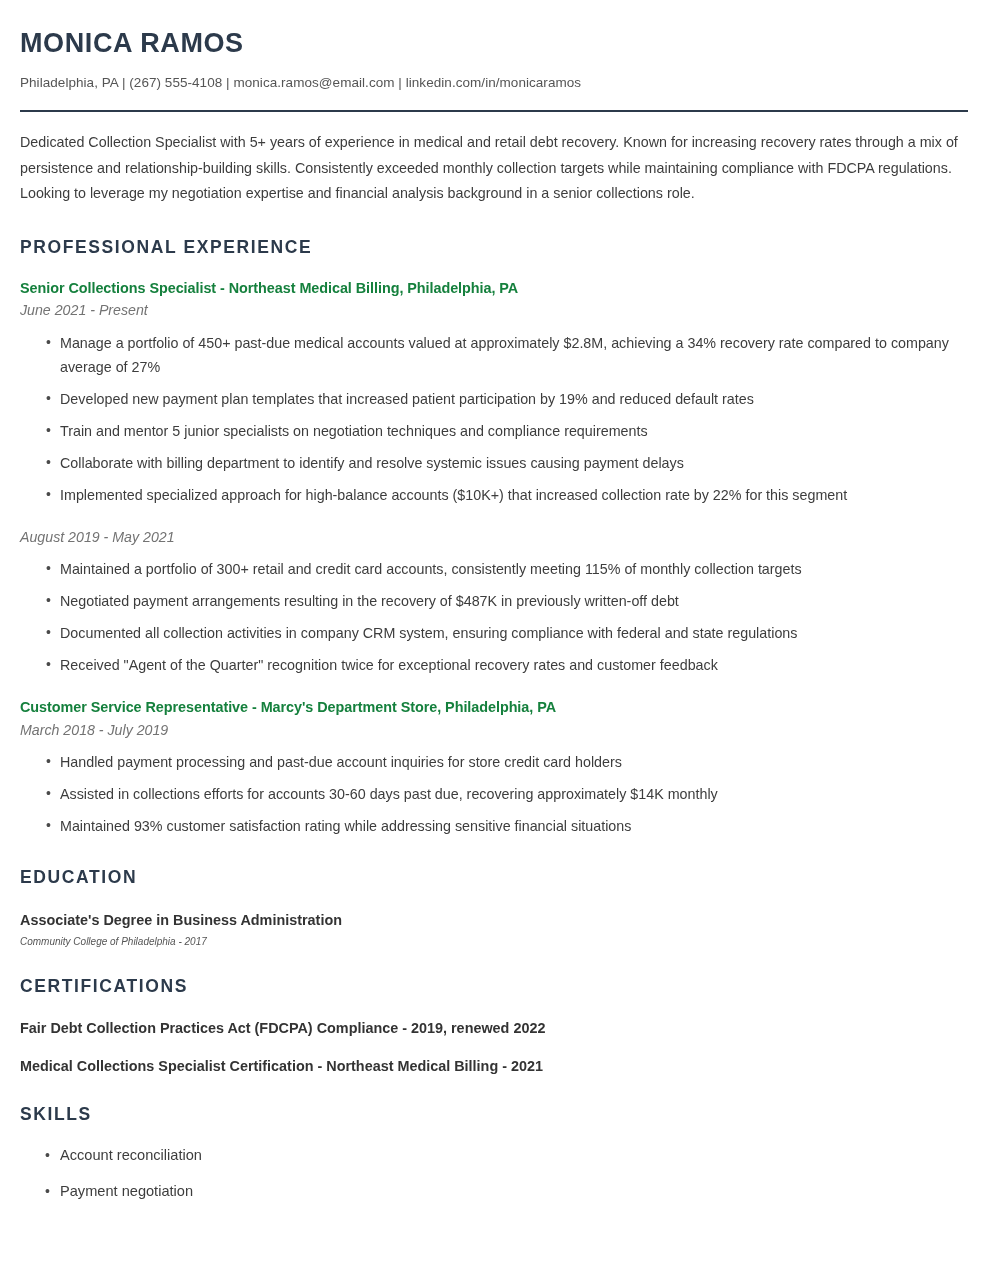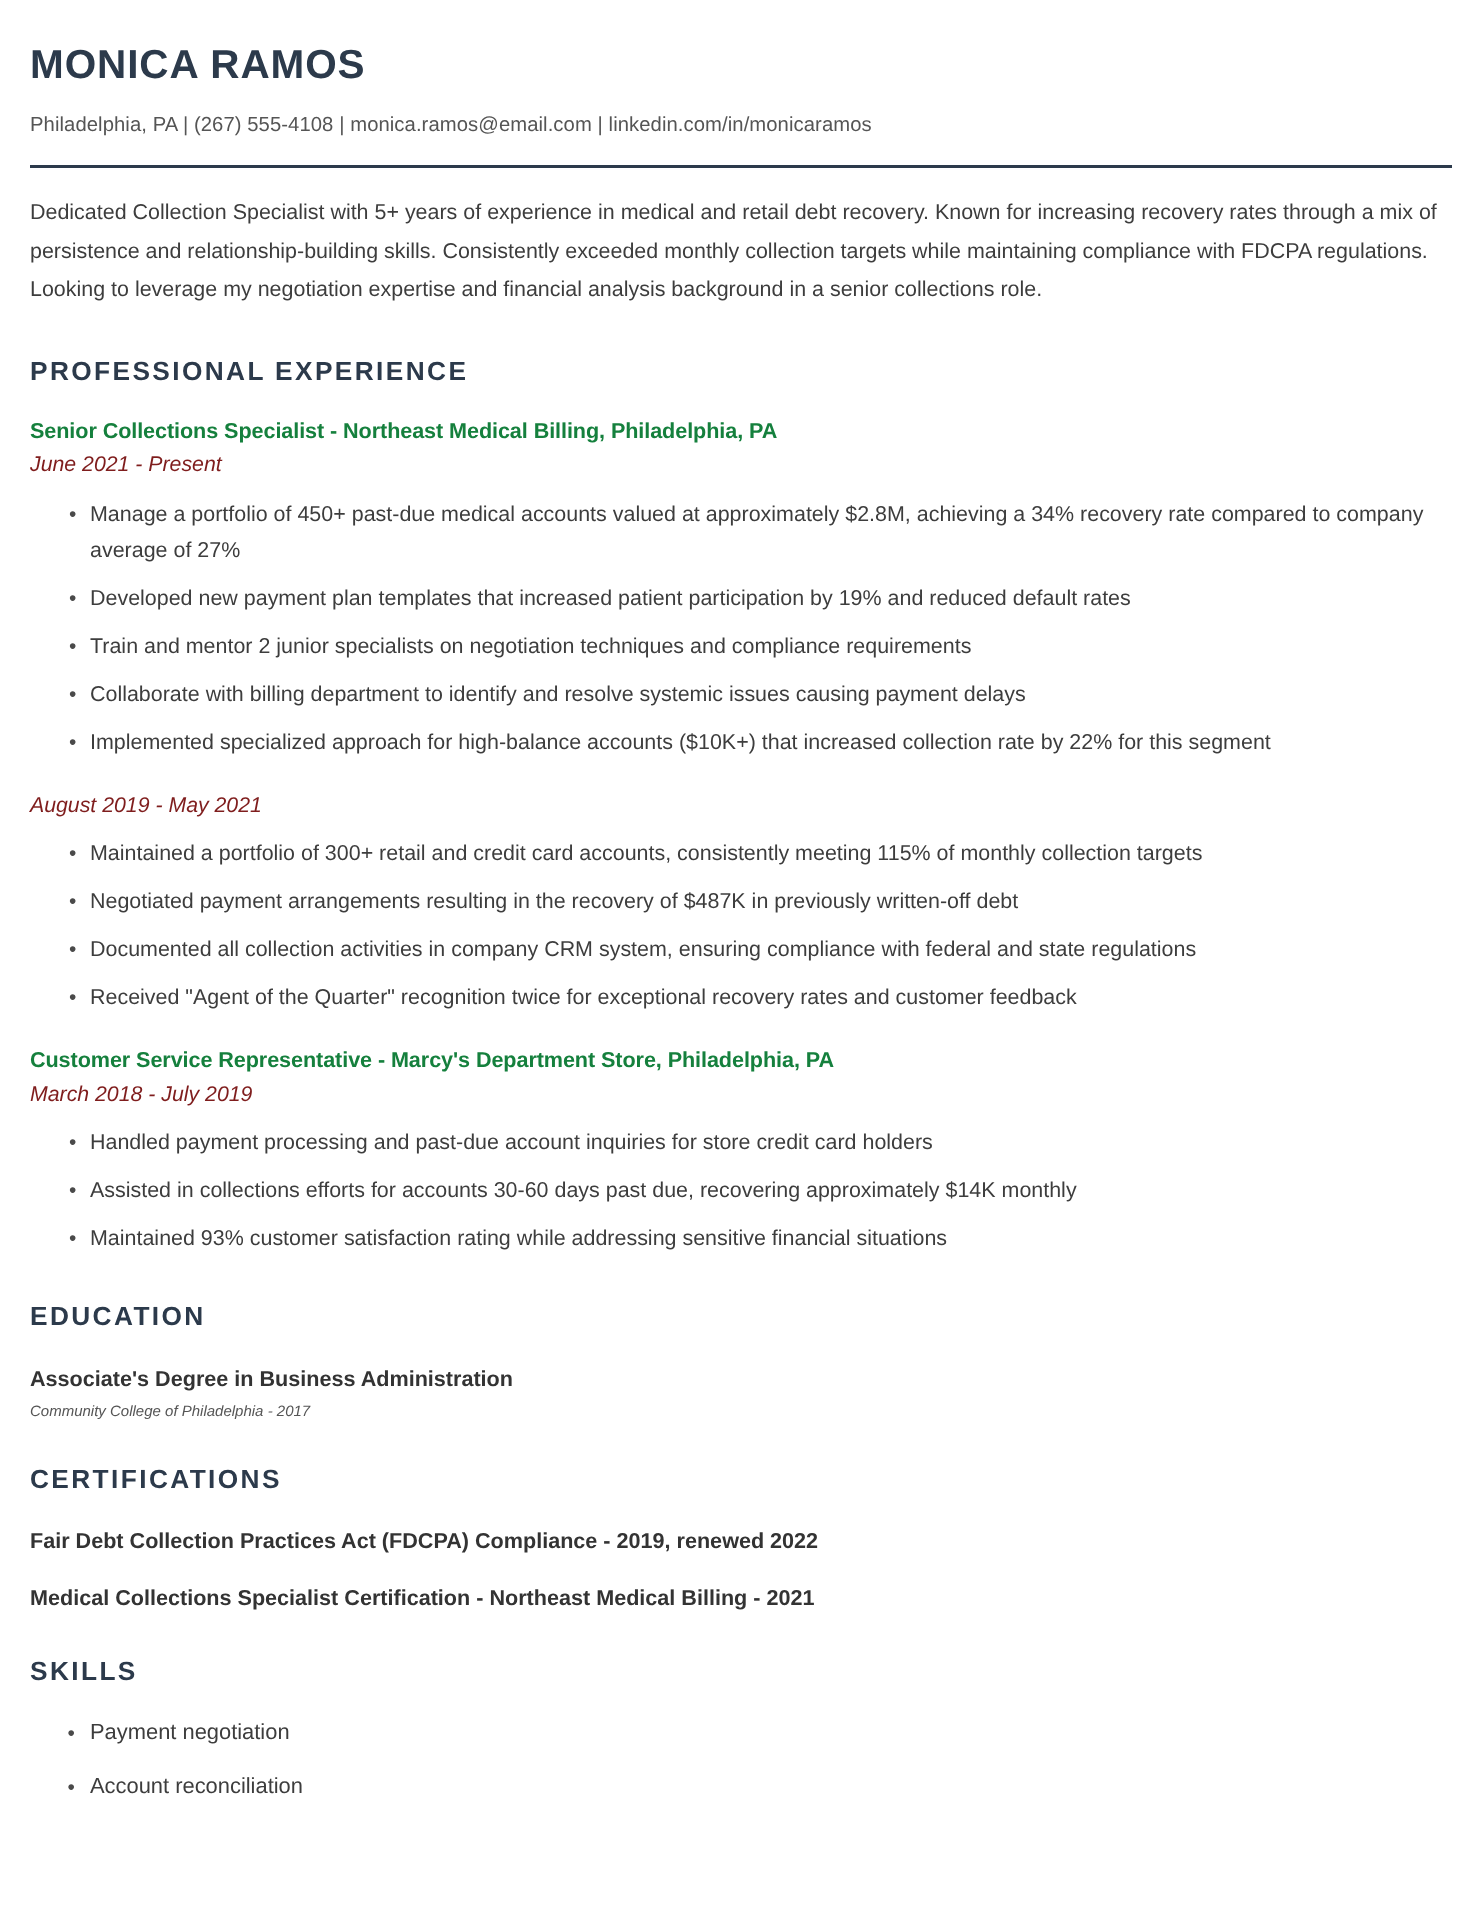--- a/index.html
+++ b/index.html
@@ -65,21 +65,21 @@
   .job-title {
     font-size: 14.4px;
     font-weight: bold;
     color: #15803d;
     line-height: 1.3;
     letter-spacing: -0.05px;
   }
   .job-dates {
     font-size: 14.2px;
     font-style: italic;
-    color: #7f1d1d;
+    color: #737373;
     line-height: 1.35;
     margin-top: 4px;
   }
   ul.bullets {
     list-style: none;
     margin: 10px 0 0 0;
     padding: 0;
   }
   ul.bullets > li {
     position: relative;
@@ -162,21 +162,21 @@
   <p class="summary">Dedicated Collection Specialist with 5+ years of experience in medical and retail debt recovery. Known for increasing recovery rates through a mix of persistence and relationship-building skills. Consistently exceeded monthly collection targets while maintaining compliance with FDCPA regulations. Looking to leverage my negotiation expertise and financial analysis background in a senior collections role.</p>
 
   <h2 class="section-title experience">PROFESSIONAL EXPERIENCE</h2>
 
   <div class="job">
     <div class="job-title">Senior Collections Specialist - Northeast Medical Billing, Philadelphia, PA</div>
     <div class="job-dates">June 2021 - Present</div>
     <ul class="bullets">
       <li>Manage a portfolio of 450+ past-due medical accounts valued at approximately $2.8M, achieving a 34% recovery rate compared to company average of 27%</li>
       <li>Developed new payment plan templates that increased patient participation by 19% and reduced default rates</li>
-      <li>Train and mentor 2 junior specialists on negotiation techniques and compliance requirements</li>
+      <li>Train and mentor 5 junior specialists on negotiation techniques and compliance requirements</li>
       <li>Collaborate with billing department to identify and resolve systemic issues causing payment delays</li>
       <li>Implemented specialized approach for high-balance accounts ($10K+) that increased collection rate by 22% for this segment</li>
     </ul>
   </div>
 
   <div class="job">
     <div class="job-dates">August 2019 - May 2021</div>
     <ul class="bullets">
       <li>Maintained a portfolio of 300+ retail and credit card accounts, consistently meeting 115% of monthly collection targets</li>
       <li>Negotiated payment arrangements resulting in the recovery of $487K in previously written-off debt</li>
@@ -205,18 +205,18 @@
   <h2 class="section-title certifications">CERTIFICATIONS</h2>
 
   <div class="cert-list">
     <div class="cert-item">Fair Debt Collection Practices Act (FDCPA) Compliance - 2019, renewed 2022</div>
     <div class="cert-item">Medical Collections Specialist Certification - Northeast Medical Billing - 2021</div>
   </div>
 
   <h2 class="section-title skills">SKILLS</h2>
 
   <ul class="skills-list">
+    <li>Account reconciliation</li>
     <li>Payment negotiation</li>
-    <li>Account reconciliation</li>
 
   </ul>
 
 </div>
 
 </body></html>

